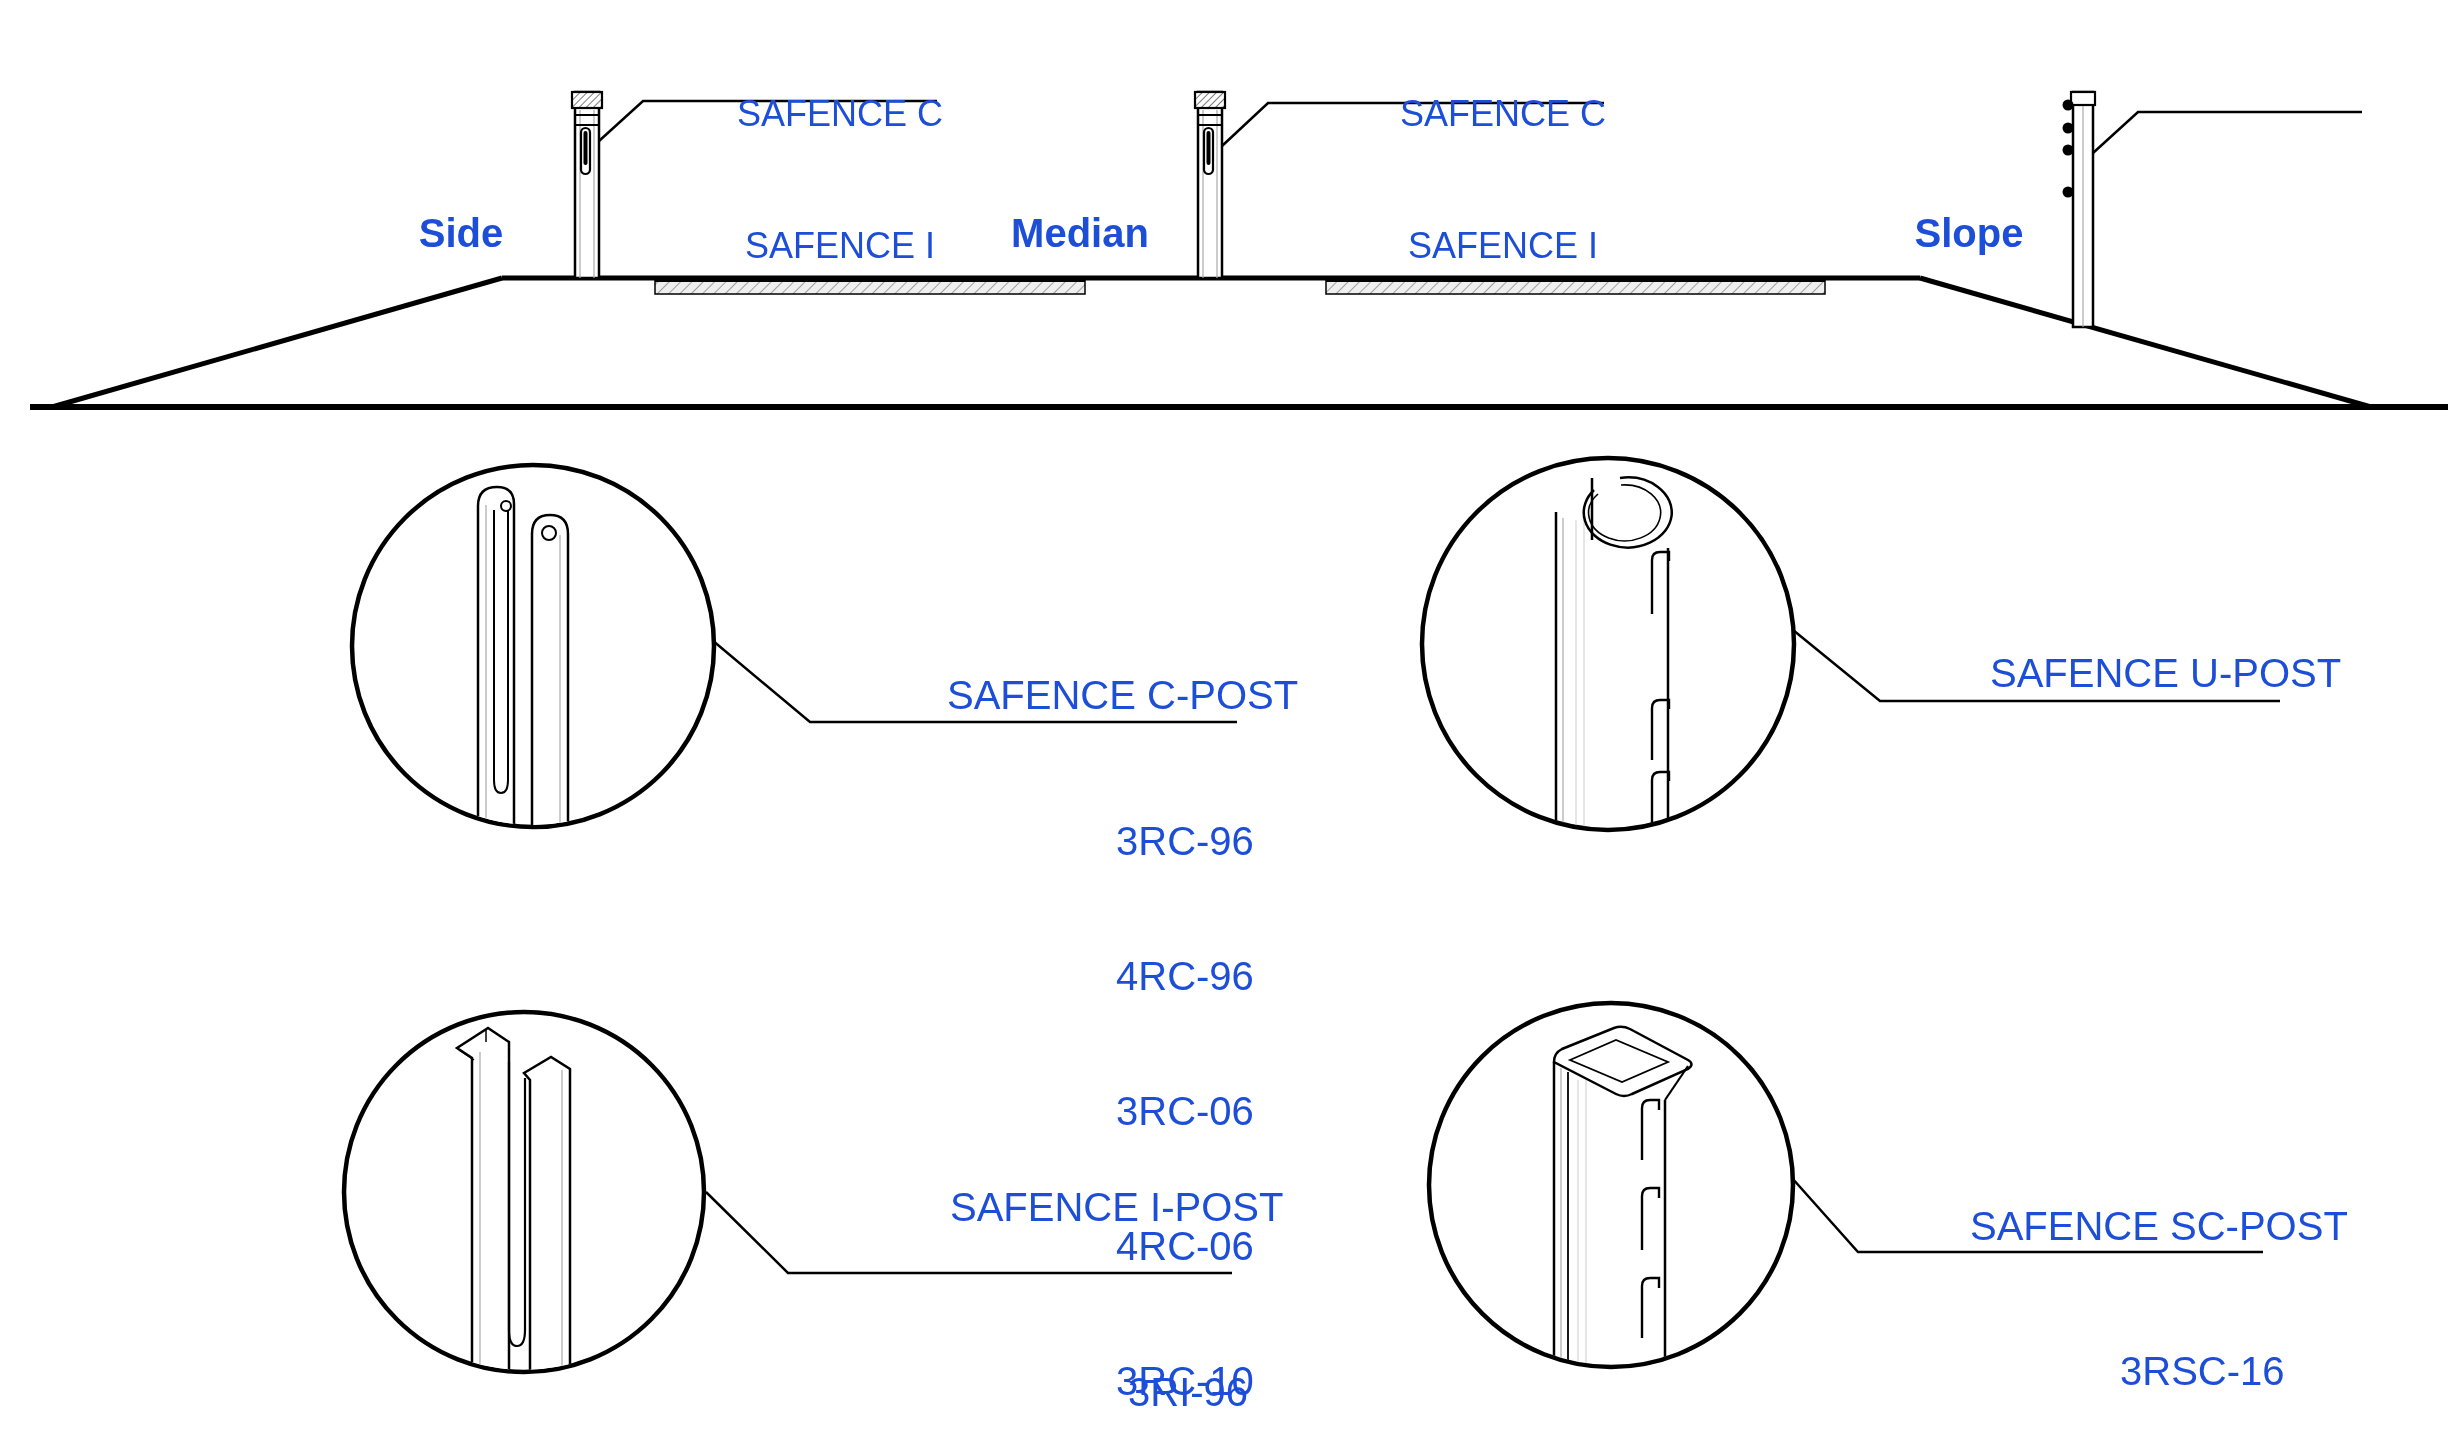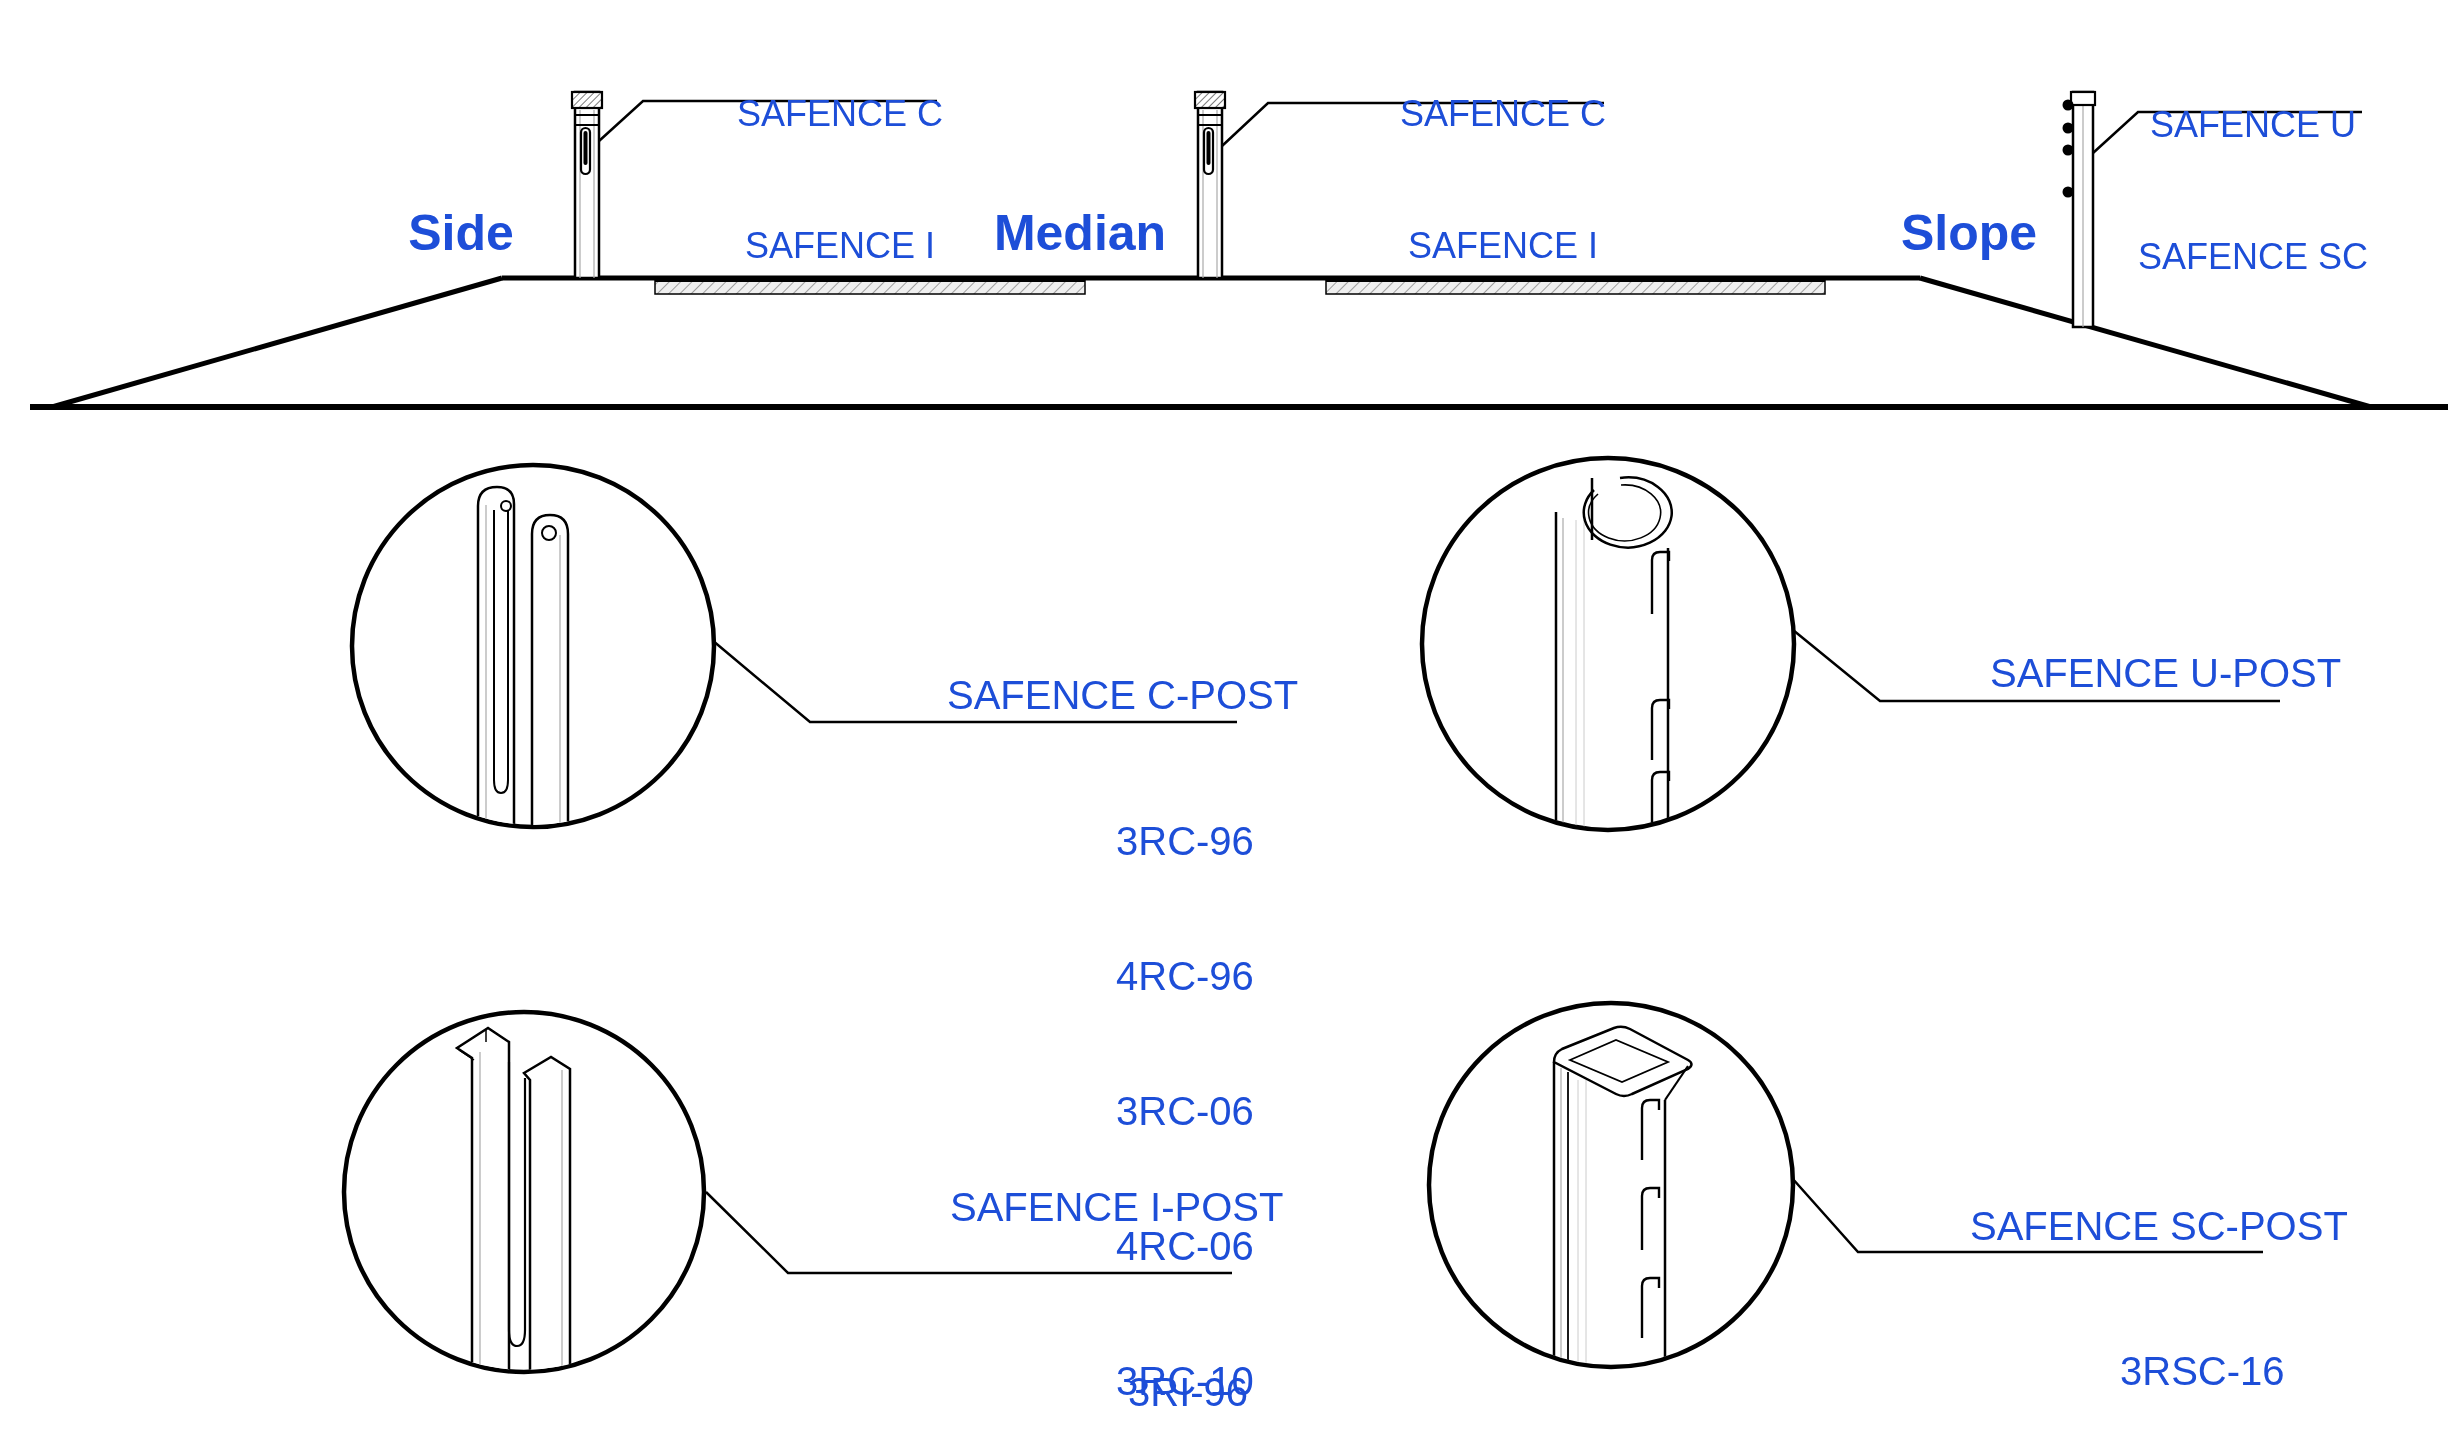--- a/index.html
+++ b/index.html
@@ -1,21 +1,21 @@
 <!DOCTYPE html>
 <html><head>
 <meta charset="utf-8">
 <style>
   html,body{margin:0;padding:0;background:#ffffff;}
   #page{position:relative;width:2453px;height:1438px;background:#ffffff;overflow:hidden;
         font-family:"Liberation Sans",sans-serif;color:#000;}
   #drawing{position:absolute;left:0;top:0;}
   .txt{position:absolute;color:#1d4ed8;white-space:pre;}
   .callout{font-size:36px;line-height:44px;text-align:center;width:250px;}
-  .zone{font-size:50px;line-height:60px;font-weight:bold;text-align:center;}
+  .zone{font-size:40px;line-height:60px;font-weight:bold;text-align:center;}
   .detail-title{font-size:40px;line-height:45px;text-align:left;}
   .models{font-size:40px;text-align:left;}
   .models div{height:45px;line-height:45px;}
   .models.tight div{height:43px;line-height:43px;}
 </style>
 </head>
 <body>
 
 <div id="page">
 
@@ -175,24 +175,20 @@
   <div class="txt zone" style="left:1884px;top:203px;width:170px;">Slope</div>
 
   <div class="txt callout" style="left:715px;top:4px;">
     <div>SAFENCE C</div>
     <div>SAFENCE I</div>
   </div>
   <div class="txt callout" style="left:1378px;top:4px;">
     <div>SAFENCE C</div>
     <div>SAFENCE I</div>
   </div>
-  <div class="txt callout" style="left:2128px;top:15px;">
-    <div>SAFENCE U</div>
-    <div>SAFENCE SC</div>
-  </div>
 
   <div class="txt detail-title" style="left:947px;top:673px;width:287px;">SAFENCE C-POST</div>
   <div class="txt models" style="left:1116px;top:729px;">
     <div>3RC-96</div>
     <div>4RC-96</div>
     <div>3RC-06</div>
     <div>4RC-06</div>
     <div>3RC-10</div>
     
     

